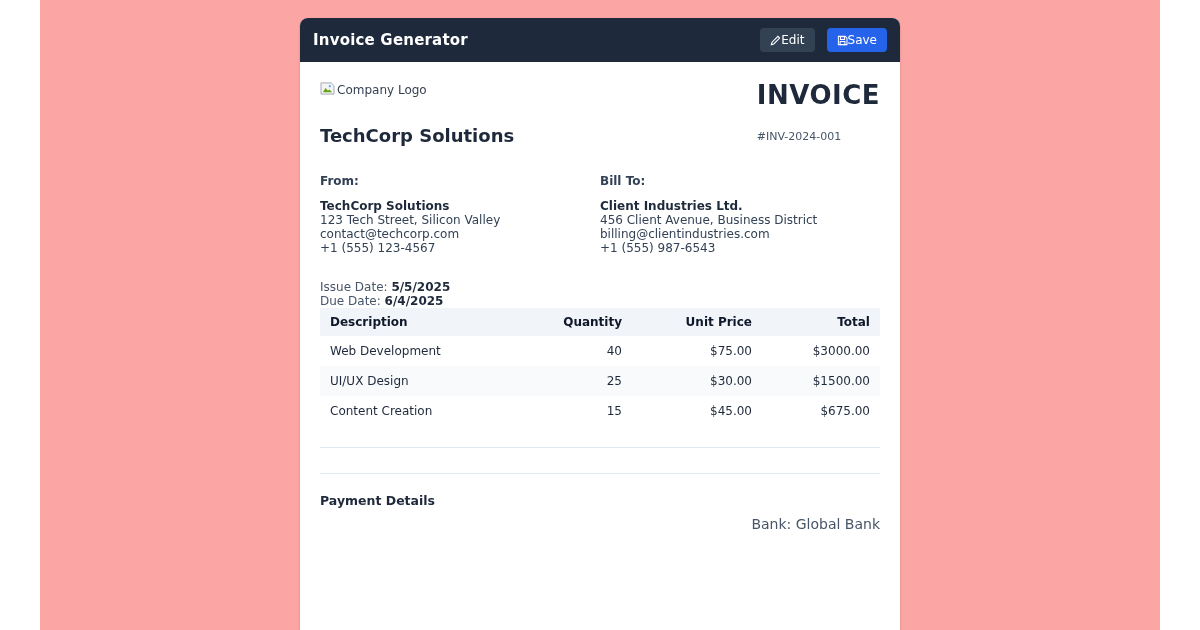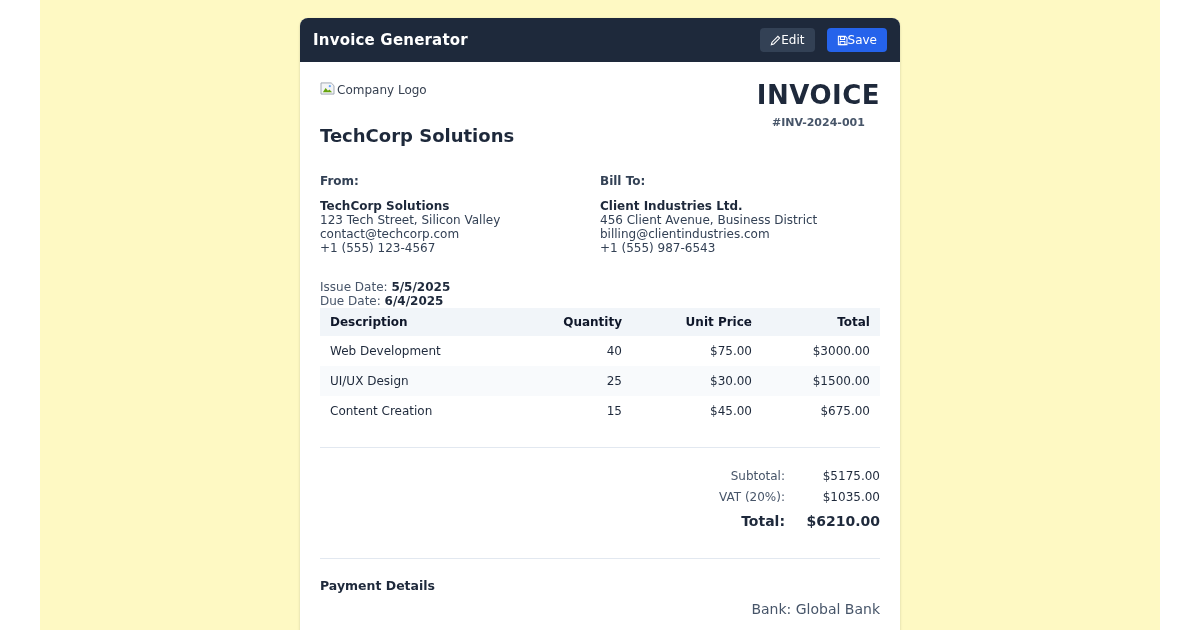--- a/index.html
+++ b/index.html
@@ -1,42 +1,42 @@
 <!DOCTYPE html>
 <html><head>
 <meta charset="utf-8">
 <style>
   * { margin:0; padding:0; box-sizing:border-box; }
   html,body { width:1200px; height:630px; overflow:hidden; background:#ffffff;
     font-family:"DejaVu Sans","Liberation Sans",sans-serif; }
   .viewport { position:absolute; left:40px; top:0; width:1120px; height:630px;
-    background:#fef9c3; }
+    background:#fca5a5; }
   .card { position:absolute; left:260px; top:18px; width:600px; min-height:660px;
     background:#ffffff; border-radius:8px 8px 0 0;
     box-shadow:0 1px 3px rgba(15,23,42,.12), 0 1px 2px rgba(15,23,42,.08); }
   
   .card-header { height:44px; background:#1e293b; border-radius:8px 8px 0 0;
     display:flex; align-items:center; justify-content:space-between; padding:0 13px; }
   .app-title { color:#ffffff; font-size:15px; font-weight:bold; letter-spacing:.2px; }
   .header-actions { display:flex; gap:12px; }
   .btn { display:flex; align-items:center; border:none; cursor:pointer;
     color:#ffffff; font-size:12px; font-family:inherit; padding:6px 10px;
     border-radius:4px; line-height:1; }
   .btn-edit { background:#334155; }
   .btn-save { background:#2563eb; }
   .btn svg { display:block; }
   
   .invoice-body { padding:18px 20px 20px 20px; }
   .top-row { display:flex; justify-content:space-between; align-items:flex-start; }
   .logo-wrap { display:flex; align-items:center; gap:2px; }
   .logo-alt { font-size:12px; color:#374151; }
   .company-name { font-size:18px; font-weight:bold; color:#1e293b; margin-top:26px; }
-  .doc-title-block { text-align:center; }
+  .doc-title-block { text-align:left; }
   .doc-title { font-size:26px; font-weight:bold; color:#1e293b; letter-spacing:.5px; }
-  .invoice-number { font-size:11px; color:#475569; margin-top:6px;font-weight:bold; }
+  .invoice-number { font-size:11px; color:#475569; margin-top:20px; }
   
   .addresses { display:flex; margin-top:28px; }
   .addr-col { width:50%; font-size:12px; color:#334155; line-height:14px; }
   .addr-col.right { padding-left:0px; }
   .addr-label { font-weight:bold; color:#334155; margin-bottom:11px; }
   .addr-name { font-weight:bold; color:#1e293b; }
   
   .dates { margin-top:25px; font-size:12px; color:#475569; line-height:14px; }
   .date-value { font-weight:bold; color:#1e293b; }
   
@@ -170,34 +170,20 @@
             <td>Content Creation</td>
             <td>15</td>
             <td>$45.00</td>
             <td>$675.00</td>
           </tr>
         </tbody>
       </table>
 
       <hr class="divider div-1">
 
-      <div class="totals">
-        <div class="totals-row">
-          <span class="totals-label">Subtotal:</span>
-          <span class="totals-value">$5175.00</span>
-        </div>
-        <div class="totals-row">
-          <span class="totals-label">VAT (20%):</span>
-          <span class="totals-value">$1035.00</span>
-        </div>
-        <div class="totals-row grand">
-          <span class="totals-label">Total:</span>
-          <span class="totals-value">$6210.00</span>
-        </div>
-      </div>
 
       <hr class="divider div-2">
 
       <div class="payment">
         <div class="payment-heading">Payment Details</div>
         <div class="payment-line">Bank: Global Bank</div>
 
       </div>
 
     </div>

